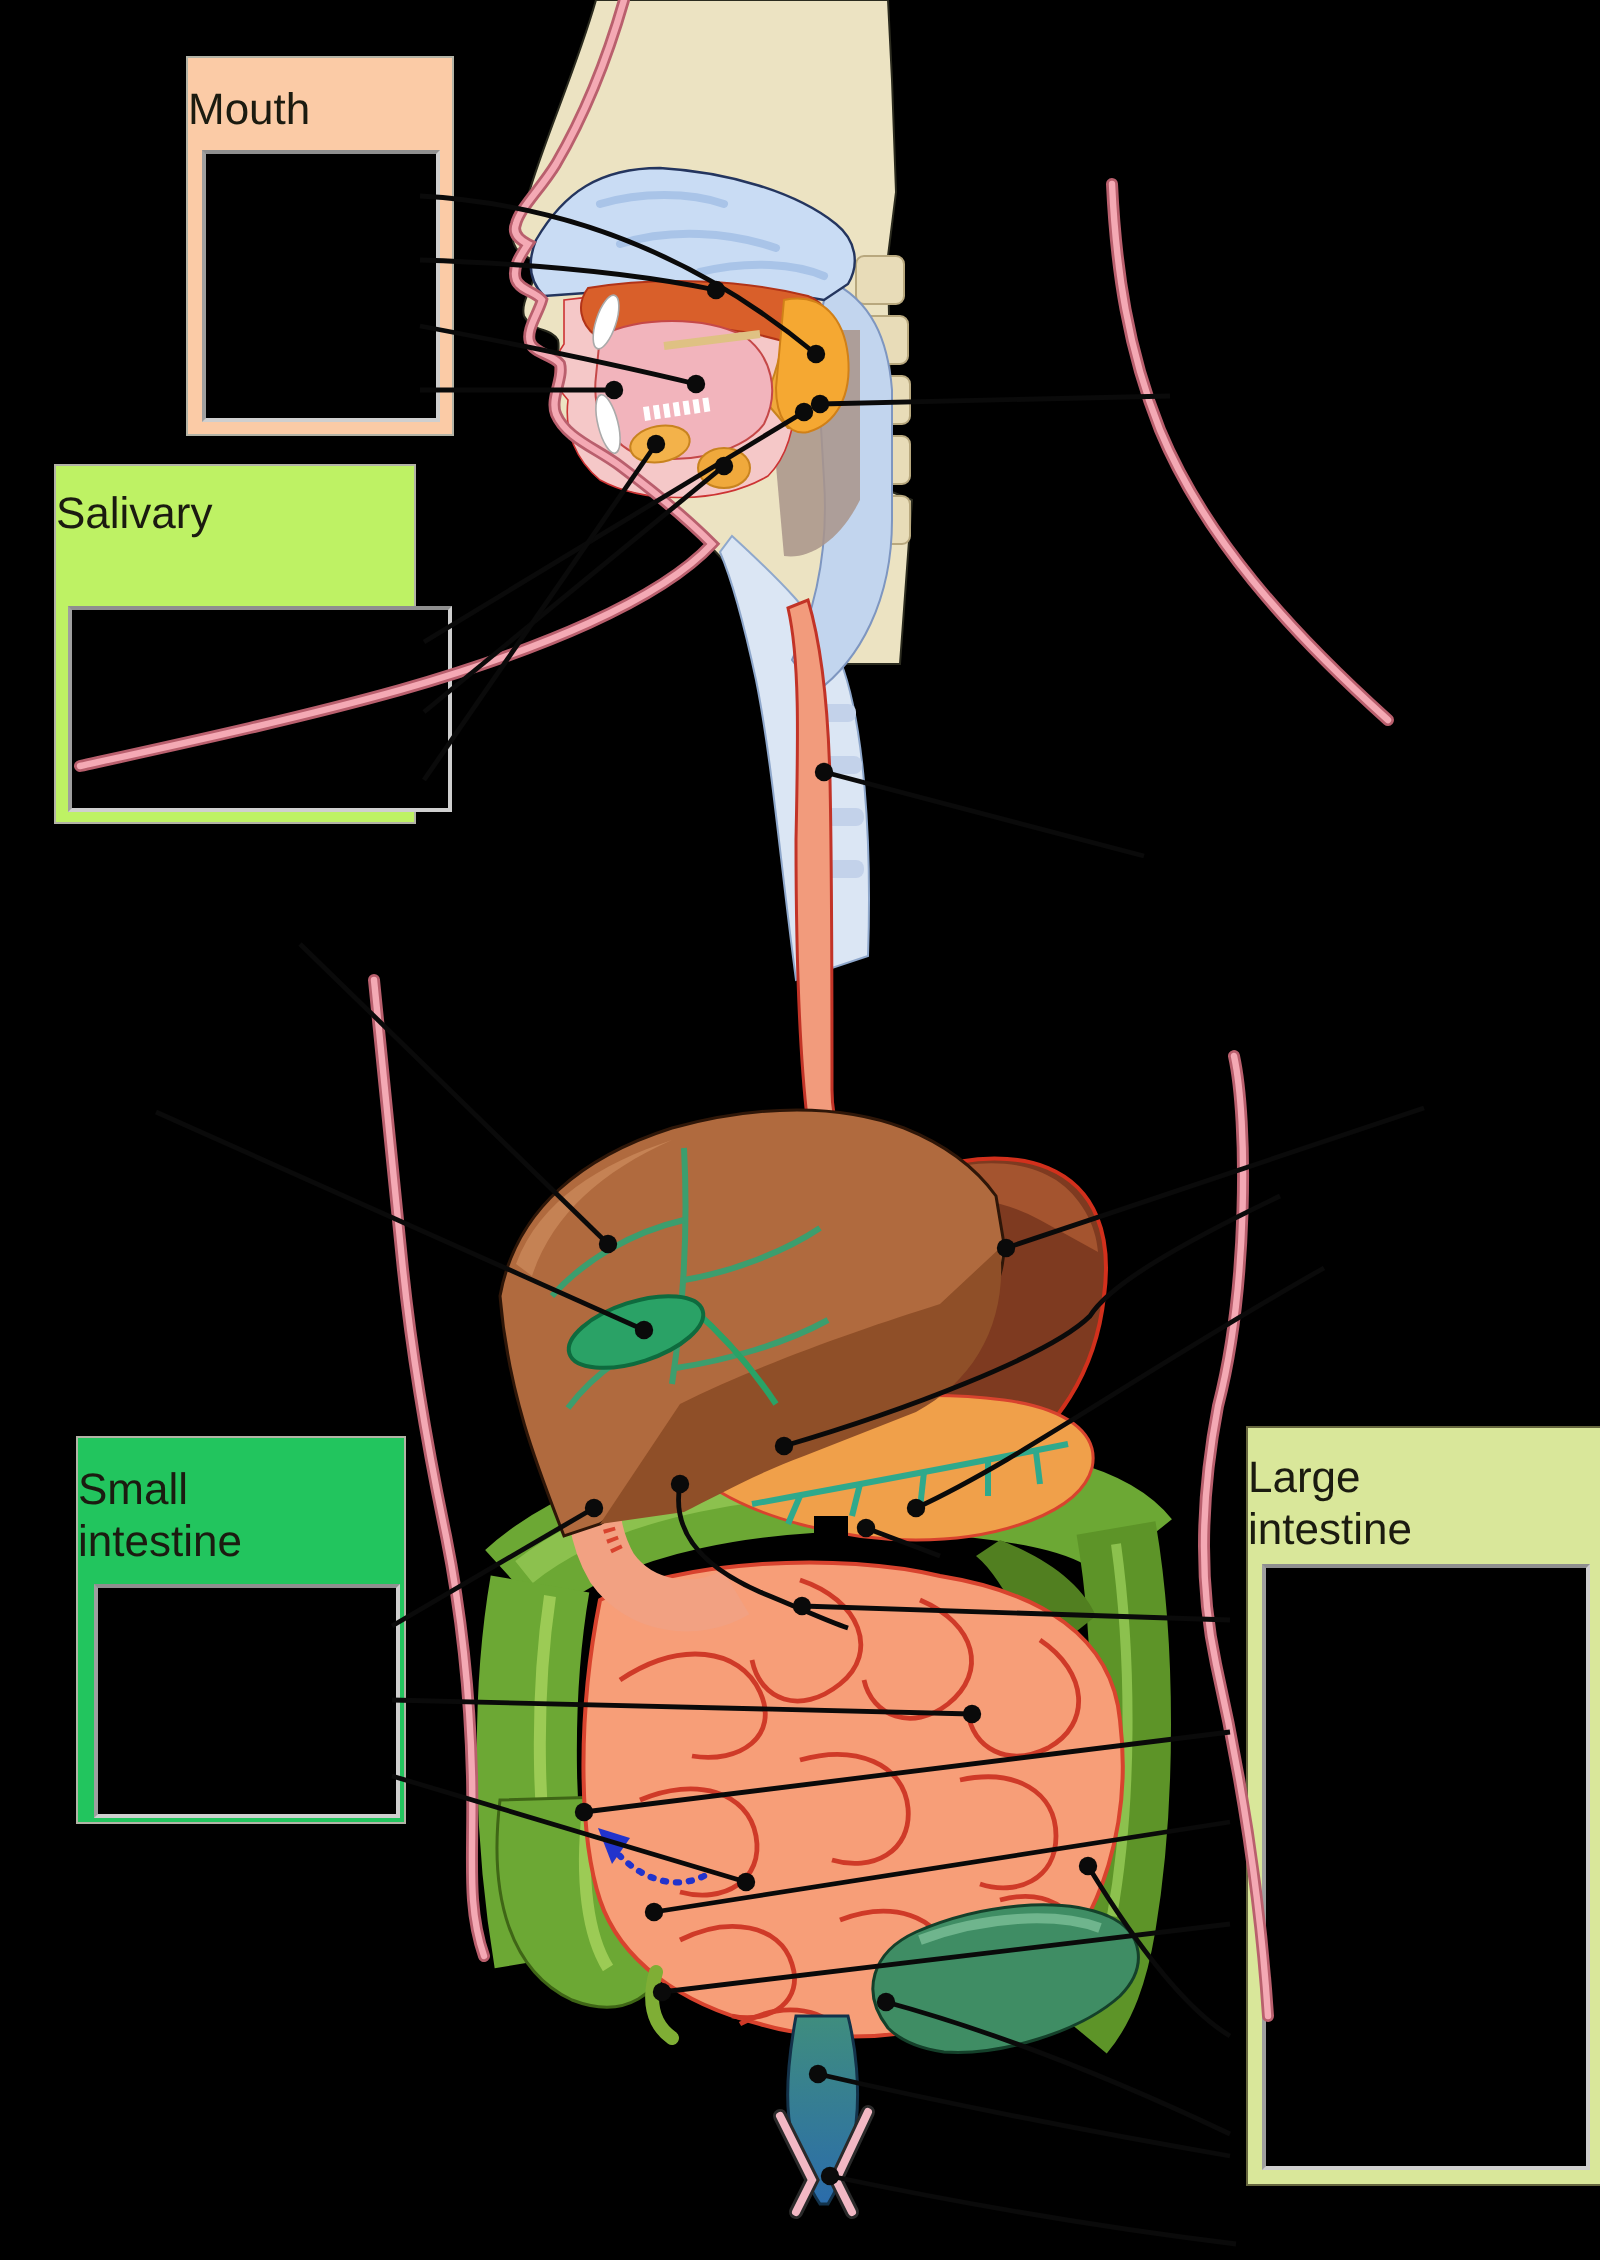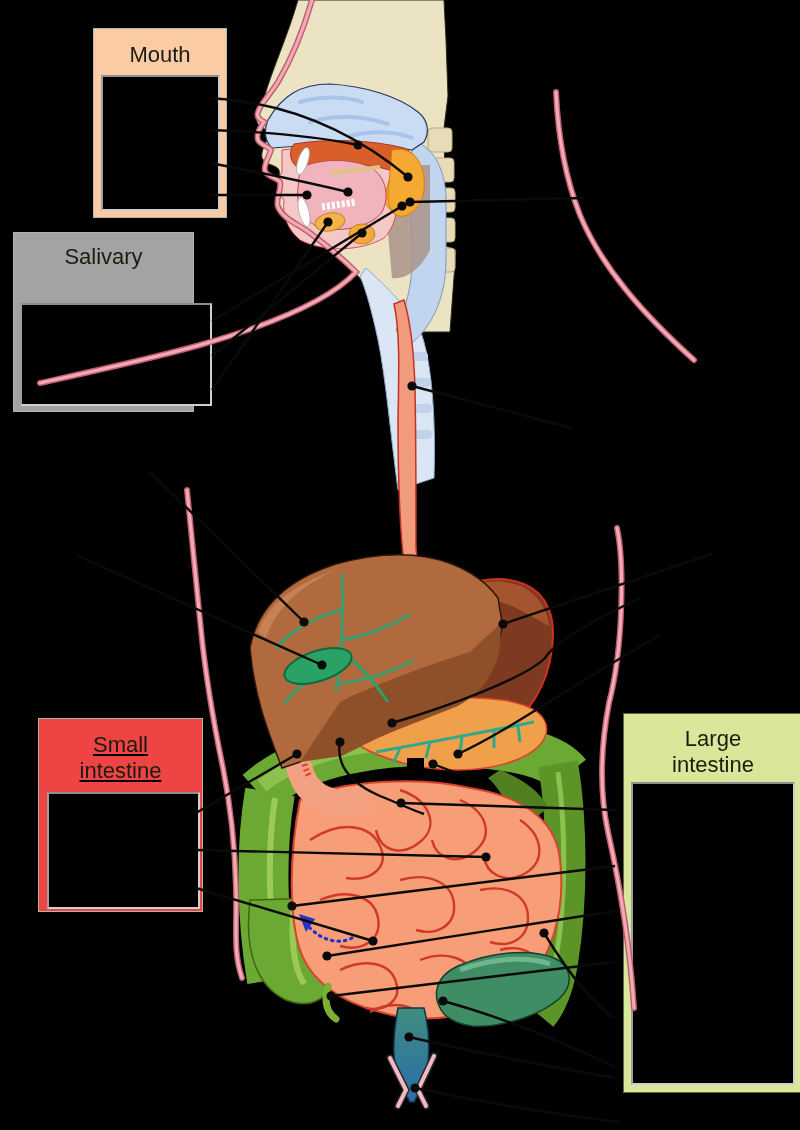--- a/index.html
+++ b/index.html
@@ -1,28 +1,28 @@
 <!DOCTYPE html>
 <html><head>
 <meta charset="utf-8">
 <style>
   html,body{margin:0;padding:0;background:#000;}
   #stage{position:relative;width:800px;height:1130px;background:#000;overflow:hidden;
          font-family:"Liberation Sans",sans-serif;}
   .label-box{position:absolute;box-sizing:border-box;z-index:1;}
-  .label-box .title{text-align:center;color:#1b1b10;font-size:22px;line-height:26px;font-weight:400;}
+  .label-box .title{color:#1b1b10;font-size:22px;line-height:26px;font-weight:400;}
   .inner-panel{position:absolute;box-sizing:border-box;background:#000;
                border:2px solid #cfcfcf;border-top-color:#8f8f8f;border-left-color:#9f9f9f;}
   #mouth-box{left:93px;top:28px;width:134px;height:190px;background:#fbcba6;border:1px solid #b3b3a6;}
   #mouth-box .title{margin-top:13px;}
   #mouth-box .inner-panel{left:7px;top:46px;width:119px;height:136px;}
-  #salivary-box{left:13px;top:232px;width:181px;height:180px;background:#a3a3a3;border:1px solid #b3b3a6;}
+  #salivary-box{left:27px;top:232px;width:181px;height:180px;background:#bef264;border:1px solid #b3b3a6;}
   #salivary-box .title{margin-top:11px;}
   #salivary-box .inner-panel{left:6px;top:70px;width:192px;height:103px;}
-  #small-box{left:38px;top:718px;width:165px;height:194px;background:#ef4444;border:1px solid #b3b3a6;text-decoration:underline;}
+  #small-box{left:38px;top:718px;width:165px;height:194px;background:#22c55e;border:1px solid #b3b3a6;}
   #small-box .title{margin-top:13px;}
   #small-box .inner-panel{left:8px;top:73px;width:153px;height:117px;}
   #large-box{left:623px;top:713px;width:180px;height:380px;background:#d9e79a;border:1px solid #66663e;}
   #large-box .title{margin-top:12px;}
   #large-box .inner-panel{left:7px;top:68px;width:164px;height:303px;}
   #art{position:absolute;left:0;top:0;z-index:2;}
 </style>
 </head>
 <body>
 

